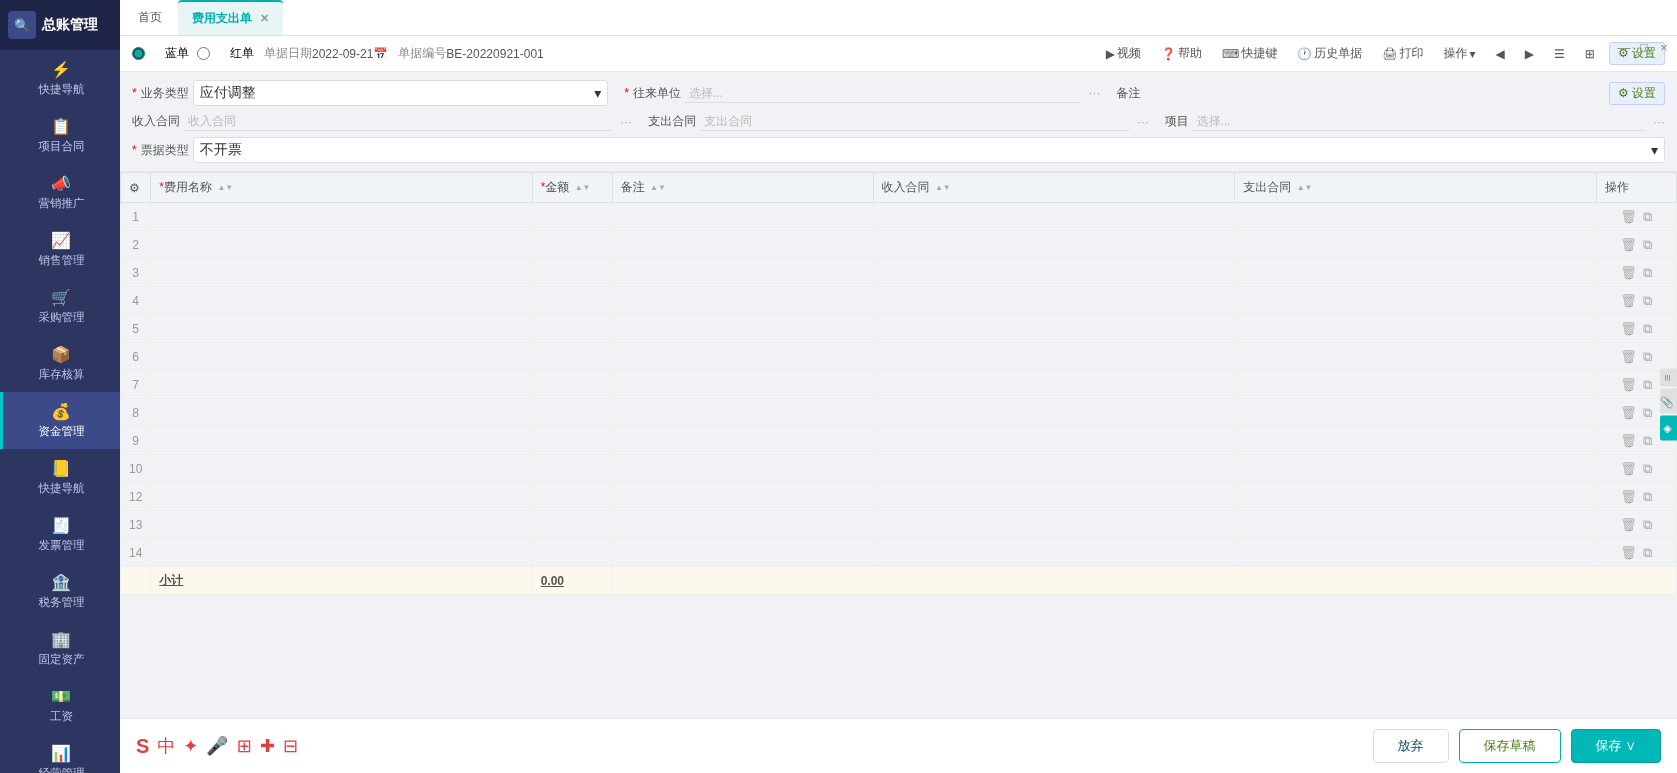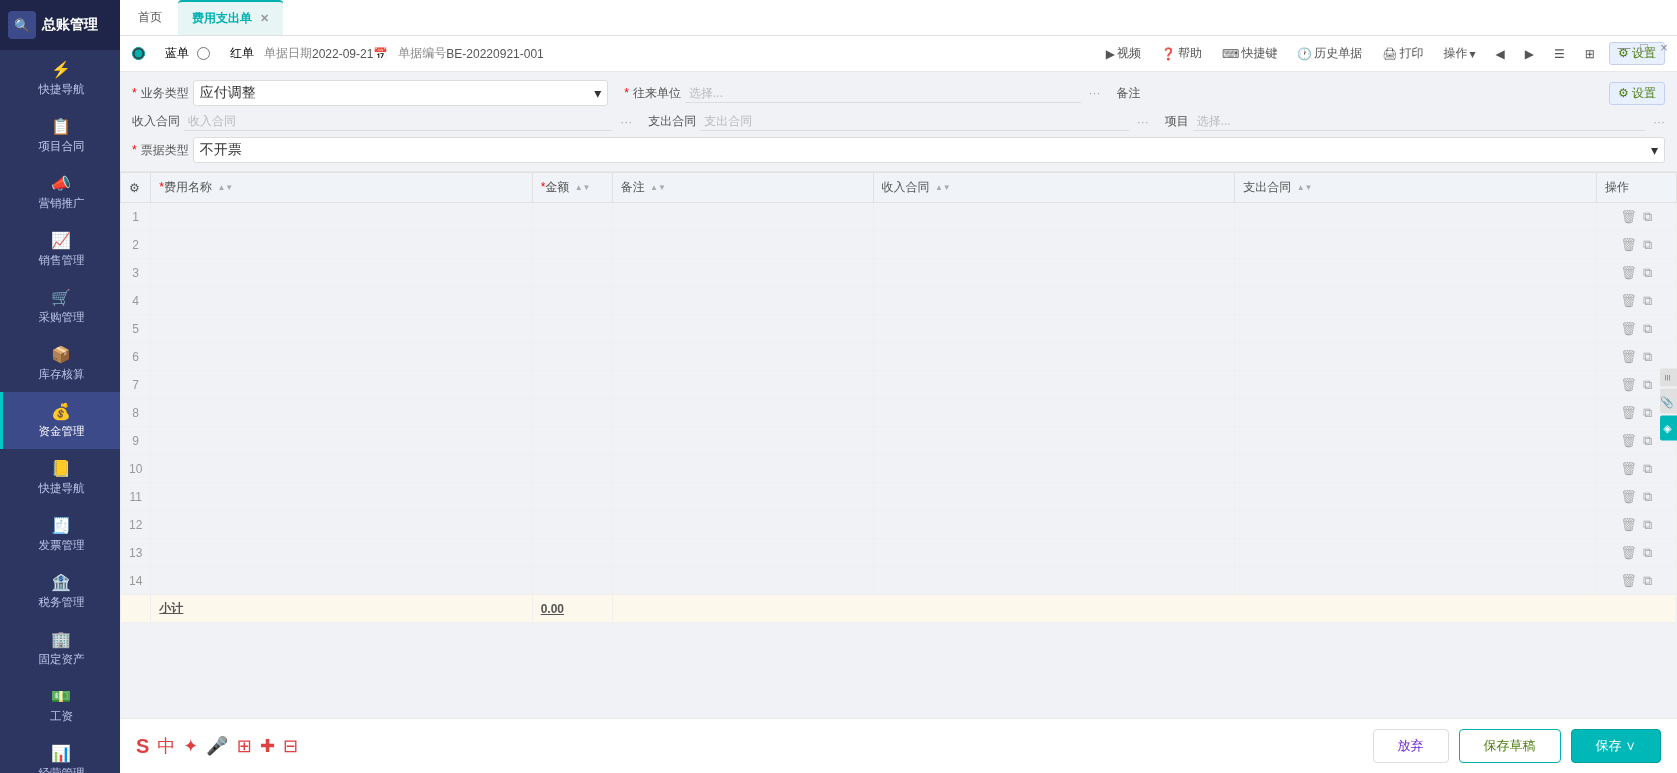--- a/index.html
+++ b/index.html
@@ -224,21 +224,21 @@
     }
     .brand-icons { display: flex; align-items: center; gap: 8px; color: #e04040; font-size: 18px; }
     .btn-group { display: flex; gap: 10px; }
     .btn {
       padding: 7px 24px;
       border-radius: 4px;
       cursor: pointer;
       font-size: 13px;
       border: 1px solid #ddd;
     }
-    .btn-discard { background: #fff; color: #6d28d9; border: 1px solid #ddd; }
+    .btn-discard { background: #fff; color: #0c4a6e; border: 1px solid #ddd; }
     .btn-draft { background: #fff; color: #4d7c0f; border: 1px solid #00b0b0; }
     .btn-save { background: #00b8b8; color: #fff; border: 1px solid #00a0a0; }
 
     
     .window-controls {
       position: absolute;
       top: 0;
       right: 0;
       display: flex;
       align-items: center;
@@ -641,34 +641,20 @@
       <td></td>
       <td></td>
       <td>
         <div class="action-cell">
           <span class="action-icon">🗑</span>
           <span class="action-icon">⧉</span>
         </div>
       </td>
     </tr>
             <tr>
-      <td class="row-num">11</td>
-      <td></td>
-      <td></td>
-      <td></td>
-      <td></td>
-      <td></td>
-      <td>
-        <div class="action-cell">
-          <span class="action-icon">🗑</span>
-          <span class="action-icon">⧉</span>
-        </div>
-      </td>
-    </tr>
-            <tr>
       <td class="row-num">12</td>
       <td></td>
       <td></td>
       <td></td>
       <td></td>
       <td></td>
       <td>
         <div class="action-cell">
           <span class="action-icon">🗑</span>
           <span class="action-icon">⧉</span>

